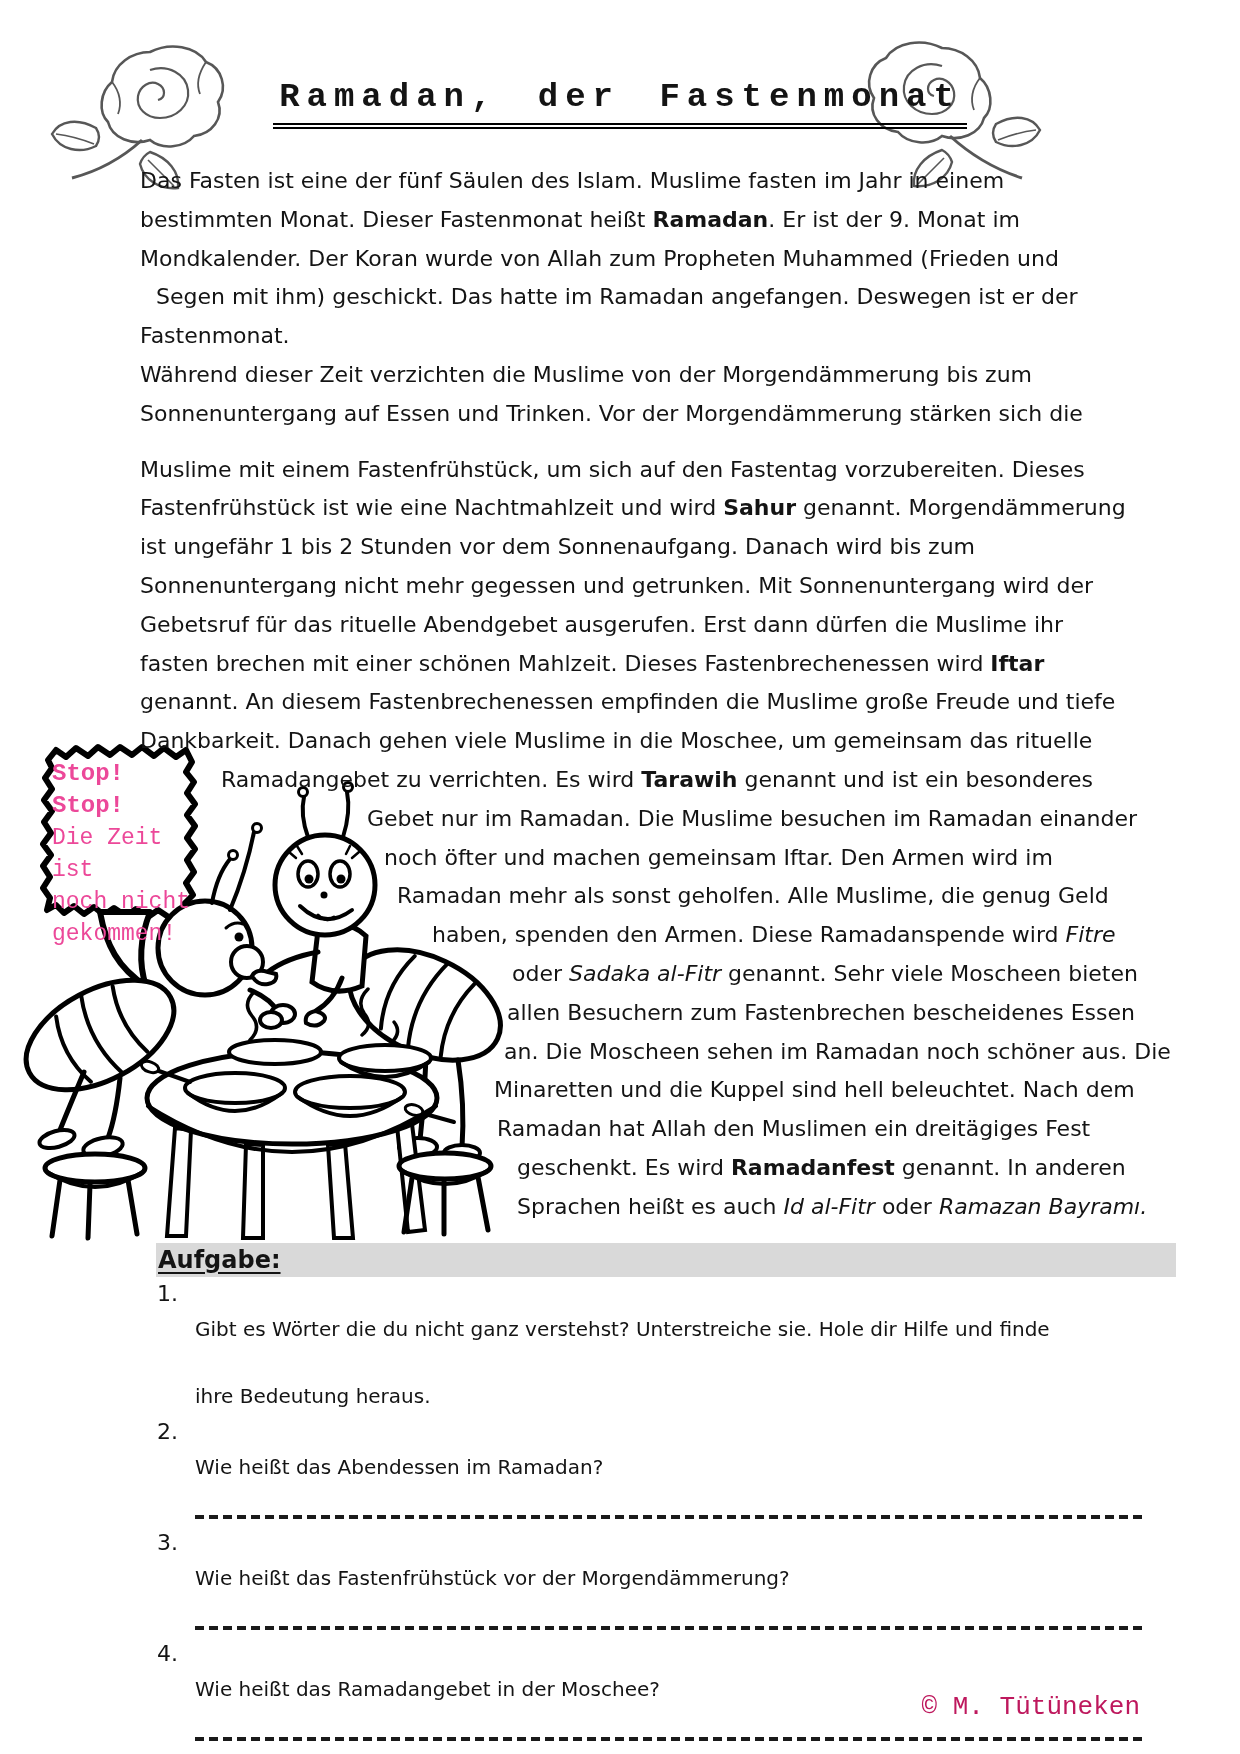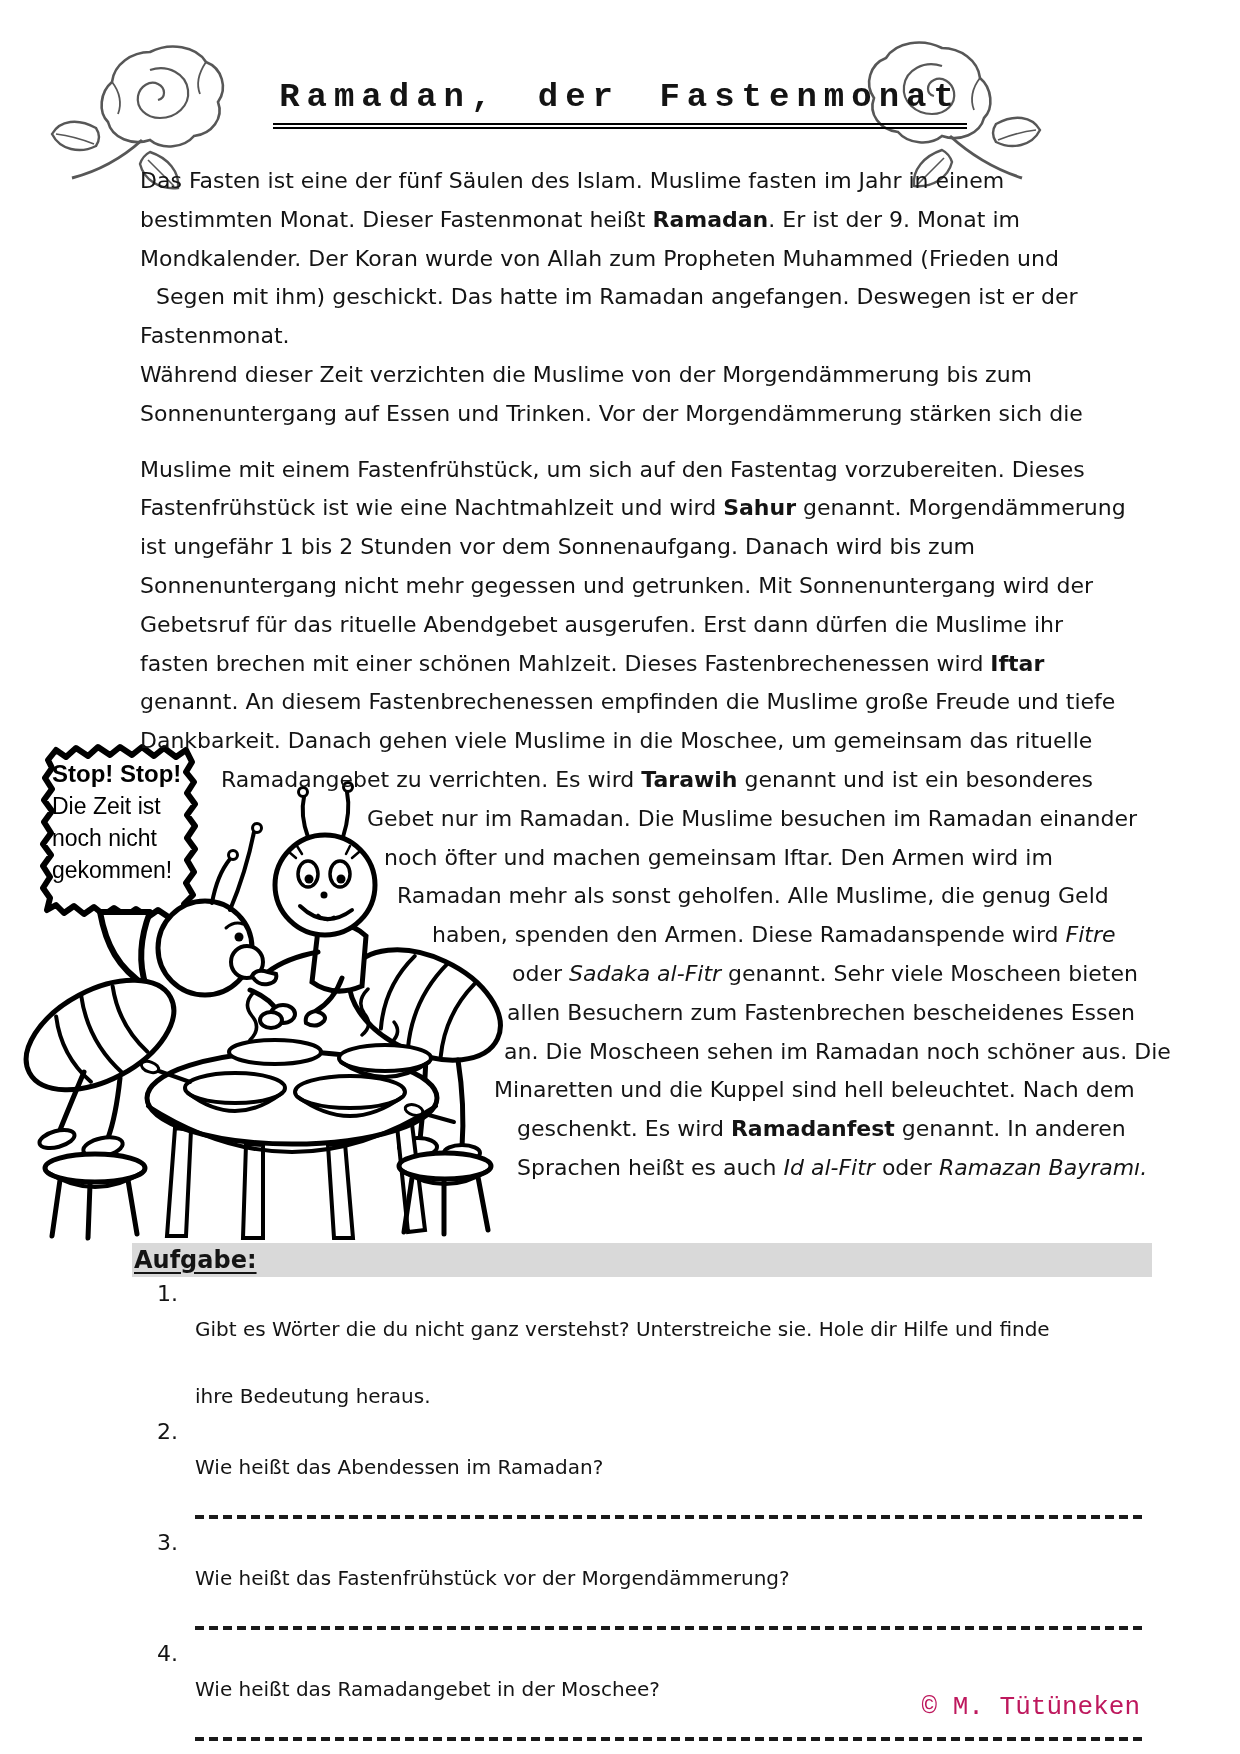--- a/index.html
+++ b/index.html
@@ -19,27 +19,27 @@
 
   
   .article{position:absolute;left:140px;top:146px;width:1040px;z-index:2;}
   .aline{height:38.8px;line-height:38.8px;font-size:22px;white-space:nowrap;}
   .aline .b{font-weight:bold;}
   .aline .i{font-style:italic;}
 
   
   .bubble-text{
     position:absolute;left:52px;top:758px;width:150px;z-index:3;
-    font-family:Liberation Sans, sans-serif;font-size:23px;line-height:32px;color:#000000;
+    font-family:Liberation Mono, monospace;font-size:23px;line-height:32px;color:#ec4899;
   }
   .bubble-text .bub-l1{font-weight:bold;font-size:24px;}
 
   
   .task-bar{
-    position:absolute;left:132px;top:1243px;width:1020px;height:34px;z-index:2;
+    position:absolute;left:156px;top:1243px;width:1020px;height:34px;z-index:2;
     background:#d9d9d9;
   }
   .task-heading{
     display:inline-block;margin-left:2px;font-size:24px;font-weight:bold;line-height:34px;
     text-decoration:underline;text-decoration-thickness:2px;text-underline-offset:4px;
   }
 
   
   .tasks{position:absolute;left:140px;top:1278px;width:1020px;z-index:2;}
   .task{display:flex;margin-bottom:4px;}
@@ -210,20 +210,21 @@
       <div class="aline" style="margin-left: 0px;"><span>Dankbarkeit. Danach gehen viele Muslime in die Moschee, um gemeinsam das rituelle</span></div>
       <div class="aline" style="margin-left: 81px;"><span>Ramadangebet zu verrichten. Es wird </span><span class="b">Tarawih</span><span> genannt und ist ein besonderes</span></div>
       <div class="aline" style="margin-left: 227px;"><span>Gebet nur im Ramadan. Die Muslime besuchen im Ramadan einander</span></div>
       <div class="aline" style="margin-left: 244px;"><span>noch öfter und machen gemeinsam Iftar. Den Armen wird im</span></div>
       <div class="aline" style="margin-left: 257px;"><span>Ramadan mehr als sonst geholfen. Alle Muslime, die genug Geld</span></div>
       <div class="aline" style="margin-left: 292px;"><span>haben, spenden den Armen. Diese Ramadanspende wird </span><span class="i">Fitre</span></div>
       <div class="aline" style="margin-left: 372px;"><span>oder </span><span class="i">Sadaka al-Fitr</span><span> genannt. Sehr viele Moscheen bieten</span></div>
       <div class="aline" style="margin-left: 367px;"><span>allen Besuchern zum Fastenbrechen bescheidenes Essen</span></div>
       <div class="aline" style="margin-left: 364px;"><span>an. Die Moscheen sehen im Ramadan noch schöner aus. Die</span></div>
       <div class="aline" style="margin-left: 354px;"><span>Minaretten und die Kuppel sind hell beleuchtet. Nach dem</span></div>
+      <div class="aline" style="margin-left: 357px;"><span>Ramadan hat Allah den Muslimen ein dreitägiges Fest</span></div>
       <div class="aline" style="margin-left: 377px;"><span>geschenkt. Es wird </span><span class="b">Ramadanfest</span><span> genannt. In anderen</span></div>
       <div class="aline" style="margin-left: 377px;"><span>Sprachen heißt es auch </span><span class="i">Id al-Fitr</span><span> oder </span><span class="i">Ramazan Bayramı.</span></div>
     </div>
 
   <div class="bubble-text">
     <div class="bub-l1">Stop! Stop!</div>
     <div>Die Zeit ist</div>
     <div>noch nicht</div>
     <div>gekommen!</div>
   </div>

